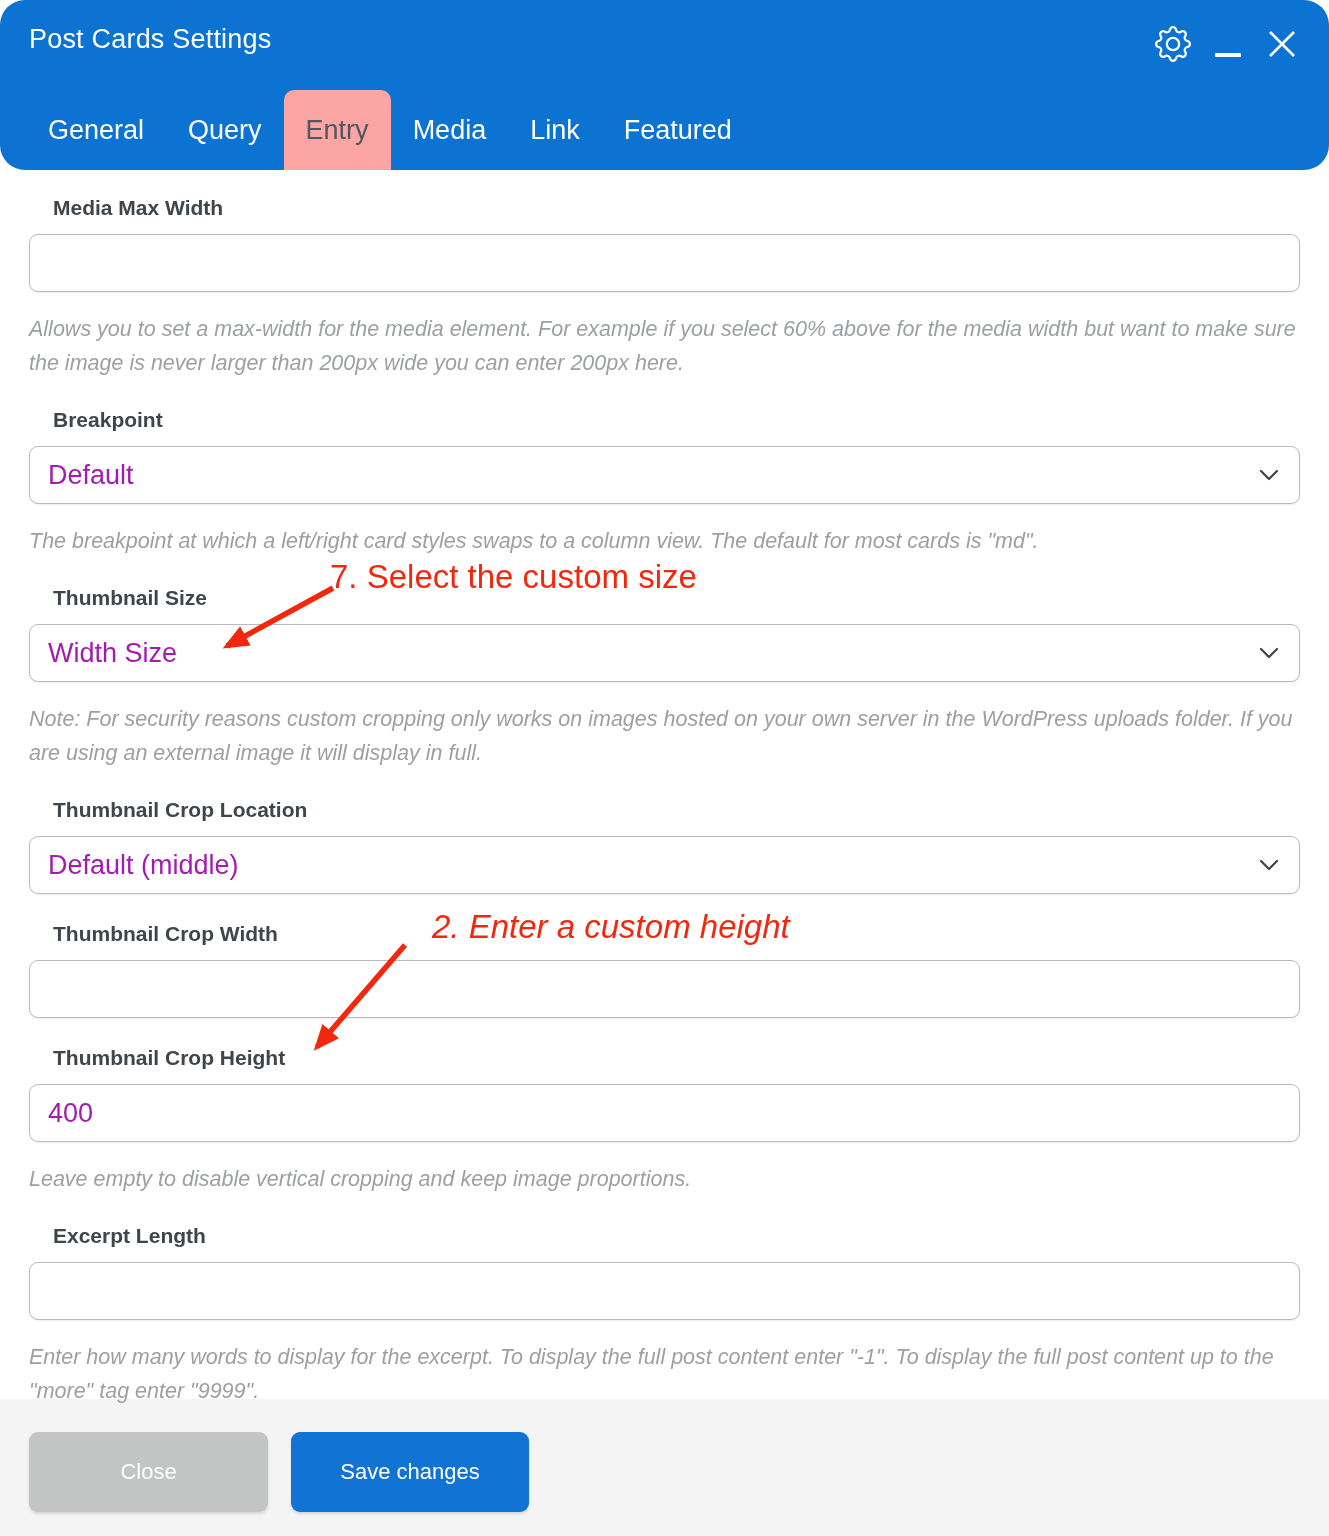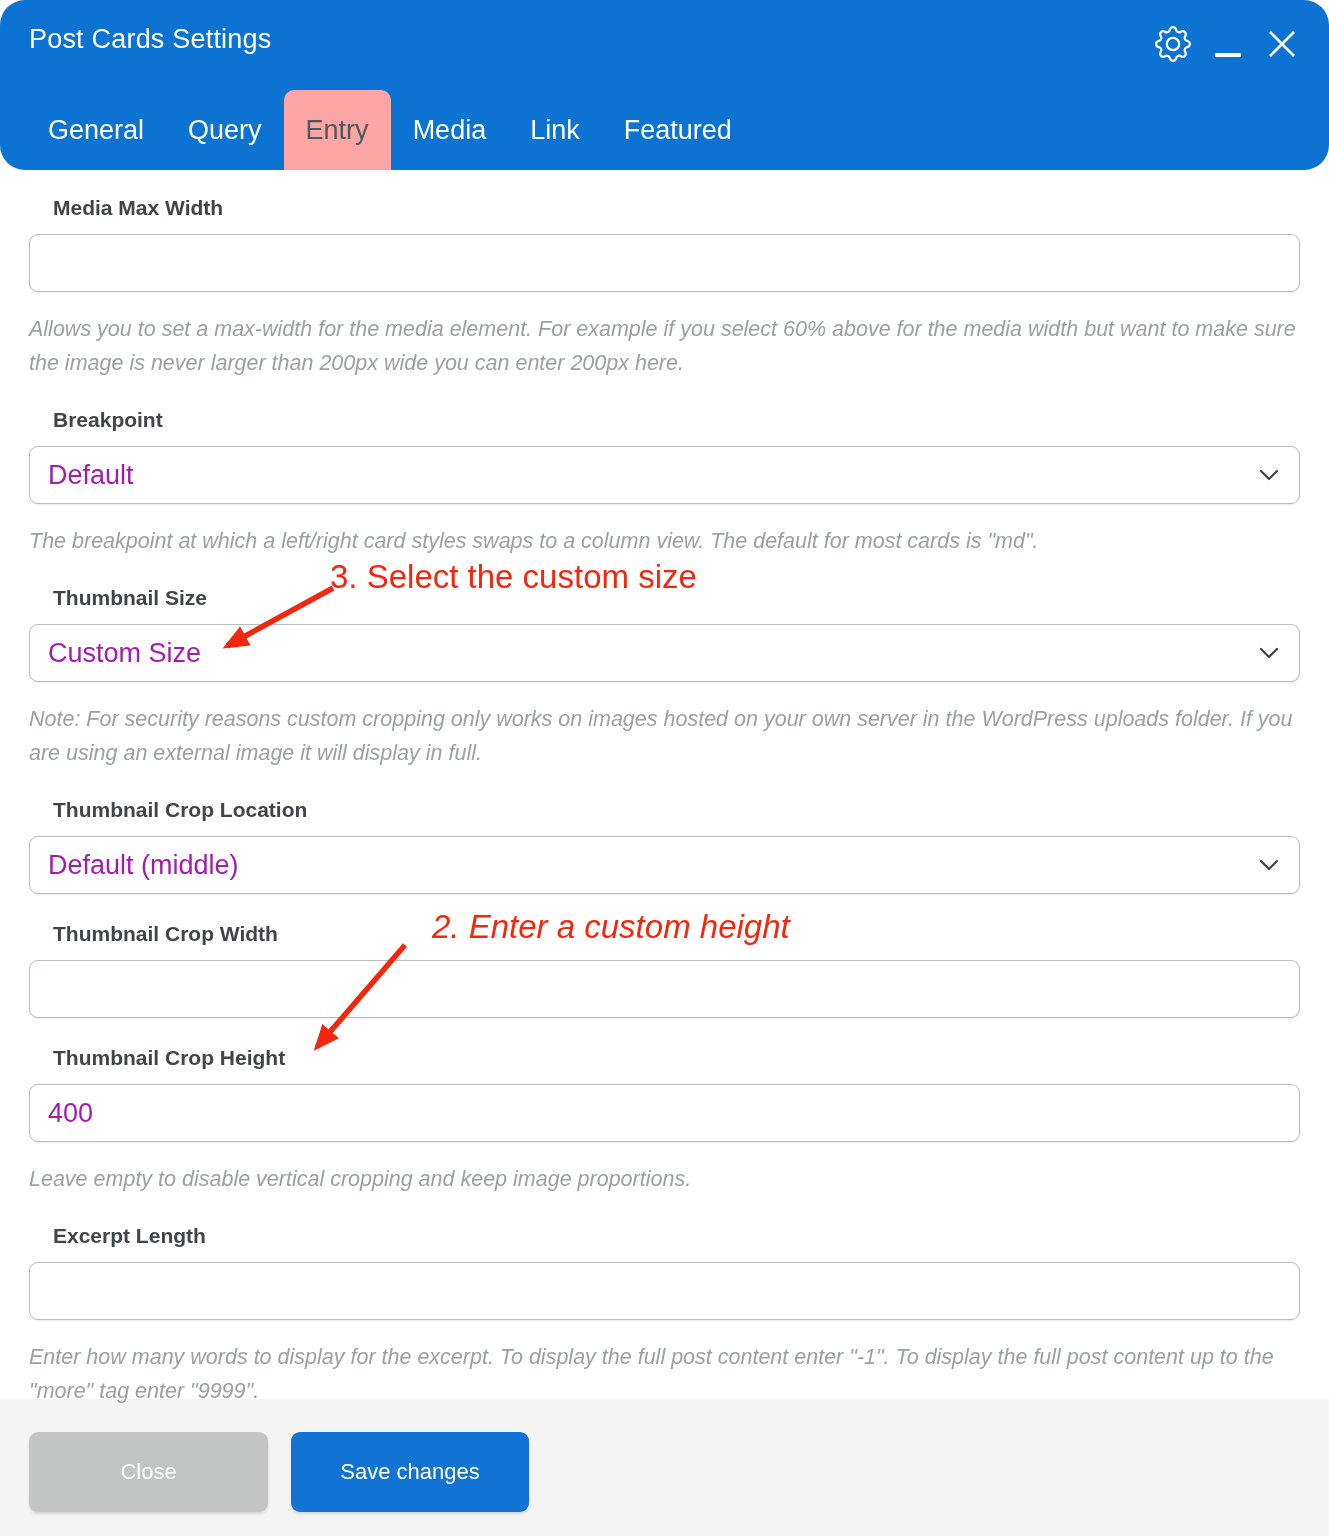--- a/index.html
+++ b/index.html
@@ -213,21 +213,21 @@
             <polyline points="2,2 10,10 18,2" fill="none" stroke="#3c434a" stroke-width="2.2" stroke-linecap="round" stroke-linejoin="round"></polyline>
           </svg>
       </span>
     </div>
     <div class="help-text">The breakpoint at which a left/right card styles swaps to a column view. The default for most cards is "md".</div>
   </div>
 
   <div class="group">
     <div class="field-label">Thumbnail Size</div>
     <div class="select-box">
-      <span>Custom Size</span>
+      <span>Width Size</span>
       <span class="chevron">
         <svg width="20" height="12" viewBox="0 0 20 12">
             <polyline points="2,2 10,10 18,2" fill="none" stroke="#3c434a" stroke-width="2.2" stroke-linecap="round" stroke-linejoin="round"></polyline>
           </svg>
       </span>
     </div>
     <div class="help-text">Note: For security reasons custom cropping only works on images hosted on your own server in the WordPress uploads folder. If you are using an external image it will display in full.</div>
   </div>
 
   <div class="group">
@@ -254,21 +254,21 @@
   </div>
 
   <div class="group">
     <div class="field-label">Excerpt Length</div>
     <input class="text-input" type="text" value="" style="">
     <div class="help-text">Enter how many words to display for the excerpt. To display the full post content enter "-1". To display the full post content up to the "more" tag enter "9999".</div>
   </div>
 
 </div>
 
-<div class="annotation annotation-1">3. Select the custom size</div>
+<div class="annotation annotation-1">7. Select the custom size</div>
 <svg class="arrow-svg arrow-1" width="150" height="90">
   <defs>
     <marker id="ah1" markerUnits="userSpaceOnUse" markerWidth="28" markerHeight="24" refX="21" refY="11" orient="auto">
       <polygon points="0,0 26,11 0,22" fill="#f2270d"></polygon>
     </marker>
   </defs>
   <line x1="128" y1="8" x2="22" y2="66" stroke="#f2270d" stroke-width="5.5" marker-end="url(#ah1)"></line>
 </svg>
 
 <div class="annotation annotation-2">2. Enter a custom height</div>

